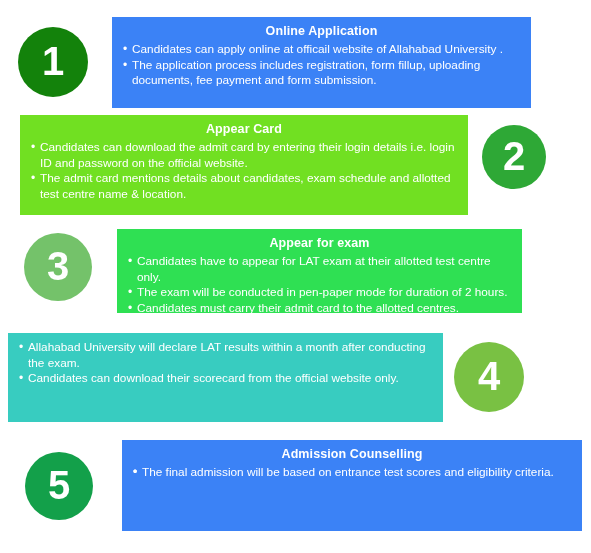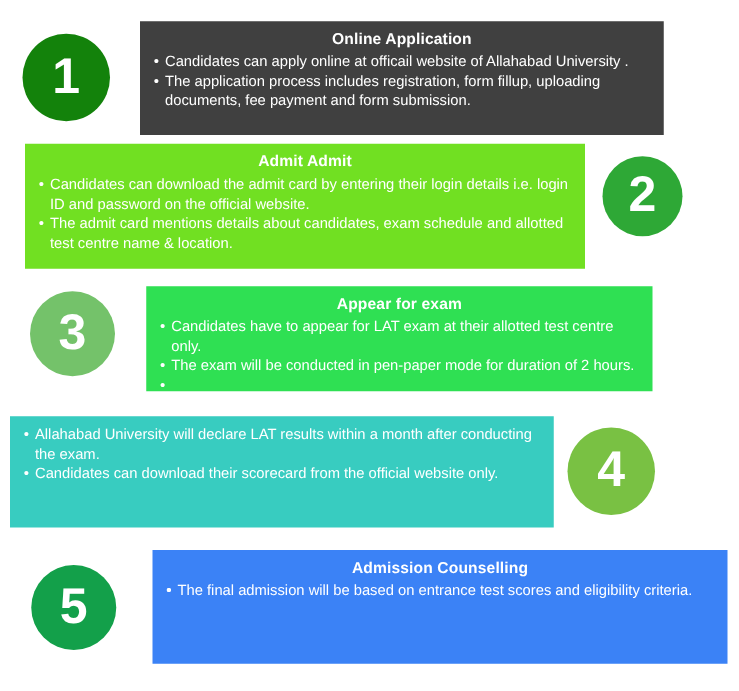--- a/index.html
+++ b/index.html
@@ -81,21 +81,21 @@
     display: block;
     font-size: 40px;
     font-weight: bold;
     color: #ffffff;
     line-height: 1;
     margin-top: -2px;
   }
 
   
   #row-1 { top: 0px; height: 112px; }
-  #panel-1 { left: 112px; top: 17px; width: 419px; height: 91px; background: #404040; }
+  #panel-1 { left: 112px; top: 17px; width: 419px; height: 91px; background: #3b82f6; }
   #badge-1 { left: 18px; top: 27px; width: 70px; height: 70px; background: #13820B; }
 
   
   #row-2 { top: 112px; height: 112px; }
   #panel-2 { left: 20px; top: 3px; width: 448px; height: 100px; background: #71E022; }
   #badge-2 { left: 482px; top: 13px; width: 64px; height: 64px; background: #2EA836; }
 
   
   #row-3 { top: 224px; height: 106px; }
   #panel-3 { left: 117px; top: 5px; width: 405px; height: 84px; background: #2FE053; }
@@ -124,41 +124,41 @@
       <div class="panel-title">Online Application</div>
       <ul class="bullets">
         <li><span class="bullet-dot">•</span><span>Candidates can apply online at officail website of Allahabad University .</span></li>
         <li><span class="bullet-dot">•</span><span>The application process includes registration, form fillup, uploading documents, fee payment and form submission.</span></li>
       </ul>
     </div>
   </div>
 
   <div class="step-row" id="row-2">
     <div class="panel" id="panel-2">
-      <div class="panel-title">Admit Admit</div>
+      <div class="panel-title">Appear Card</div>
       <ul class="bullets">
         <li><span class="bullet-dot">•</span><span>Candidates can download the admit card by entering their login details i.e. login ID and password on the official website.</span></li>
         <li><span class="bullet-dot">•</span><span>The admit card mentions details about candidates, exam schedule and allotted test centre name &amp; location.</span></li>
       </ul>
     </div>
     <div class="badge" id="badge-2">
       <span class="badge-num">2</span>
     </div>
   </div>
 
   <div class="step-row" id="row-3">
     <div class="badge" id="badge-3">
       <span class="badge-num">3</span>
     </div>
     <div class="panel" id="panel-3">
       <div class="panel-title">Appear for exam</div>
       <ul class="bullets">
         <li><span class="bullet-dot">•</span><span>Candidates have to appear for LAT exam at their allotted test centre only.</span></li>
         <li><span class="bullet-dot">•</span><span>The exam will be conducted in pen-paper mode for duration of 2 hours.</span></li>
-        <li><span class="bullet-dot">•</span></li>
+        <li><span class="bullet-dot">•</span><span>Candidates must carry their admit card to the allotted centres.</span></li>
       </ul>
     </div>
   </div>
 
   <div class="step-row" id="row-4">
     <div class="panel" id="panel-4">
       <ul class="bullets">
         <li><span class="bullet-dot">•</span><span>Allahabad University will declare LAT results within a month after conducting the exam.</span></li>
         <li><span class="bullet-dot">•</span><span>Candidates can download their scorecard from the official website only.</span></li>
       </ul>

